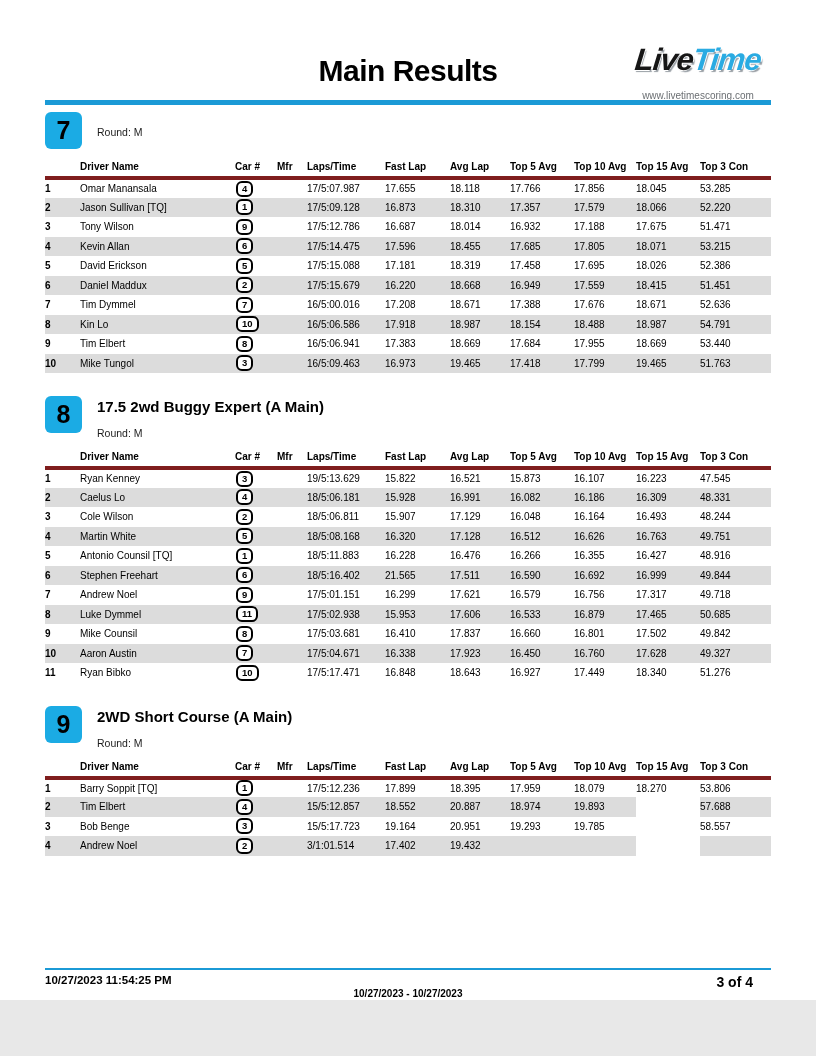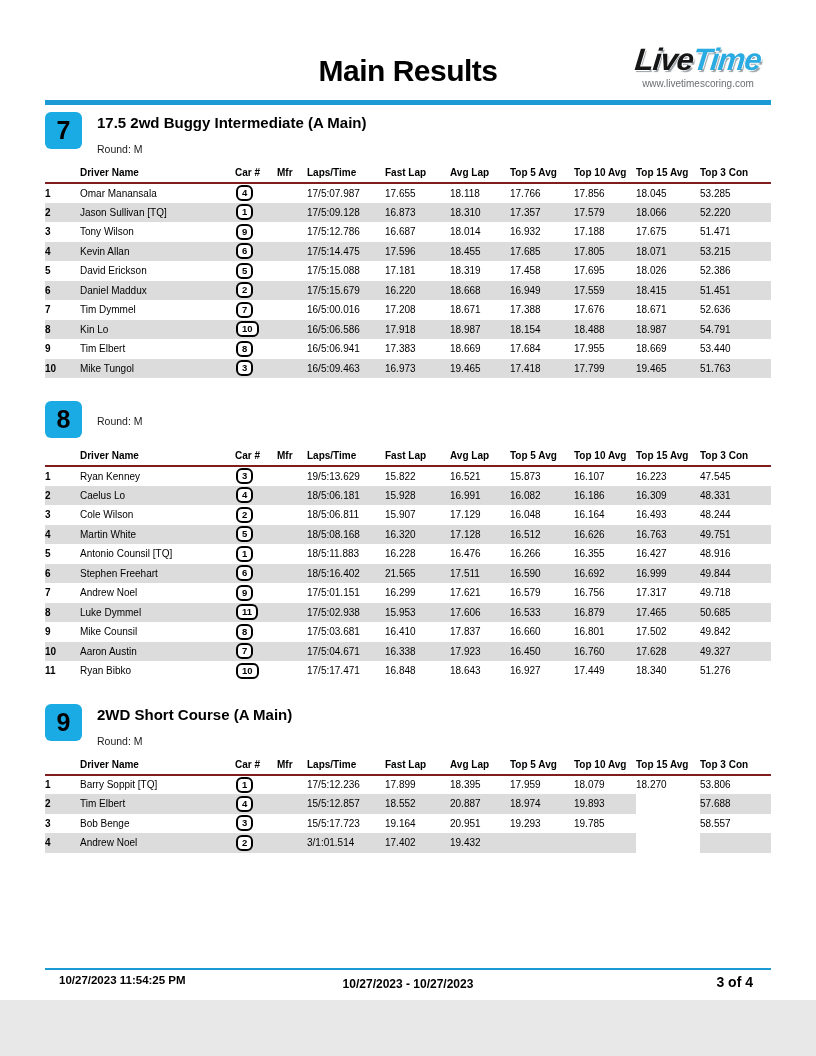--- a/index.html
+++ b/index.html
@@ -17,64 +17,64 @@
     letter-spacing:-0.5px;
   }
   .logo-wrap { position:absolute; top:42px; right:28px; width:180px; text-align:center; }
   .logo {
     font-style:italic; font-weight:bold; font-size:31px; letter-spacing:-1px;
     transform:skewX(-6deg); white-space:nowrap;
     text-shadow:-1px 1px 0 #fff, 1px -1px 0 #fff, 1.5px 1.5px 1px #9aa0a6;
   }
   .logo-live { color:#161616; }
   .logo-time { color:#2aabe2; }
-  .logo-url { margin-top:0; font-size:10px; color:#6b6f73; }
+  .logo-url { margin-top:12px; font-size:10px; color:#6b6f73; }
   .header-rule {
     position:absolute; top:100px; left:45px; width:726px; height:5px;
     background:var(--accent);
   }
   
   .content { position:absolute; top:112px; left:45px; width:726px; }
   .section { margin-bottom:23px; }
   .section-head { display:flex; align-items:flex-start; }
   .section-num {
     width:37px; height:37px; border-radius:6px; background:var(--badge);
     color:#000; font-weight:bold; font-size:25px; line-height:37px;
     text-align:center; flex:0 0 37px;
   }
   .section-titles { margin-left:15px; padding-top:2px; }
   .section-title { font-size:15px; font-weight:bold; color:#000; }
   .section-round { font-size:10.5px; color:#1d1d1d; margin-top:12px; }
   table.results { border-collapse:collapse; table-layout:fixed; width:726px; margin-top:9px; }
   table.results th {
     font-size:10px; font-weight:bold; color:#000; text-align:left;
-    padding:3px 0 4px 0; border-bottom:2px solid #7f1d1d; white-space:nowrap;
+    padding:3px 0 4px 0; border-bottom:4px solid #7f1d1d; white-space:nowrap;
   }
   table.results td {
     font-size:10px; color:#000; padding:0; height:19.5px;
     vertical-align:middle; white-space:nowrap; overflow:hidden;
   }
   tr.striped td { background:var(--stripe); }
   tr.striped td.white-cell { background:#fff; }
   td.pos, th.pos { padding-left:4px; font-weight:bold; }
   .car-badge {
     display:inline-block; min-width:16px; padding:0 4px; margin-left:1px;
     border:2px solid #000; border-radius:6px; background:#fff;
     font-weight:bold; font-size:9.5px; line-height:12px; text-align:center;
   }
   
   .footer-rule {
     position:absolute; left:45px; top:968px; width:726px; height:2px;
     background:var(--accent);
   }
   .footer { position:absolute; left:45px; top:974px; width:726px; }
-  .footer-left { position:absolute; left:14px; top:0; font-size:11.5px; font-weight:bold; }
+  .footer-left { position:absolute; left:0; top:0; font-size:11.5px; font-weight:bold; }
   .footer-center { position:absolute; left:0; width:100%; top:2px; text-align:center; }
   .footer-event { font-size:10.5px; font-weight:bold; }
-  .footer-dates { font-size:12px; font-weight:bold; margin-top:1px; }
+  .footer-dates { font-size:10px; font-weight:bold; margin-top:12px; }
   .footer-right { position:absolute; right:18px; top:0; font-size:14px; font-weight:bold; }
 </style>
 </head>
 <body>
 
 <div class="page" style="--accent: #1b9ad6; --badge: #1babe4; --stripe: #dcdcdc;">
 
   <div class="page-title">Main Results</div>
 
   <div class="logo-wrap">
@@ -82,21 +82,20 @@
     <div class="logo-url">www.livetimescoring.com</div>
   </div>
 
   <div class="header-rule"></div>
 
   <div class="content" id="sections">
       <div class="section">
         <div class="section-head">
           <div class="section-num">7</div>
           <div class="section-titles">
-            <div class="section-title">17.5 2wd Buggy Intermediate (A Main)</div>
             <div class="section-round">Round: M</div>
           </div>
         </div>
         <table class="results">
           <colgroup>
             <col style="width: 35px;">
             <col style="width: 155px;">
             <col style="width: 42px;">
             <col style="width: 30px;">
             <col style="width: 78px;">
@@ -253,20 +252,21 @@
               <td>19.465</td>
               <td>51.763</td>
             </tr>
           </tbody>
         </table>
       </div>
       <div class="section">
         <div class="section-head">
           <div class="section-num">8</div>
           <div class="section-titles">
+            <div class="section-title">17.5 2wd Buggy Expert (A Main)</div>
             <div class="section-round">Round: M</div>
           </div>
         </div>
         <table class="results">
           <colgroup>
             <col style="width: 35px;">
             <col style="width: 155px;">
             <col style="width: 42px;">
             <col style="width: 30px;">
             <col style="width: 78px;">

